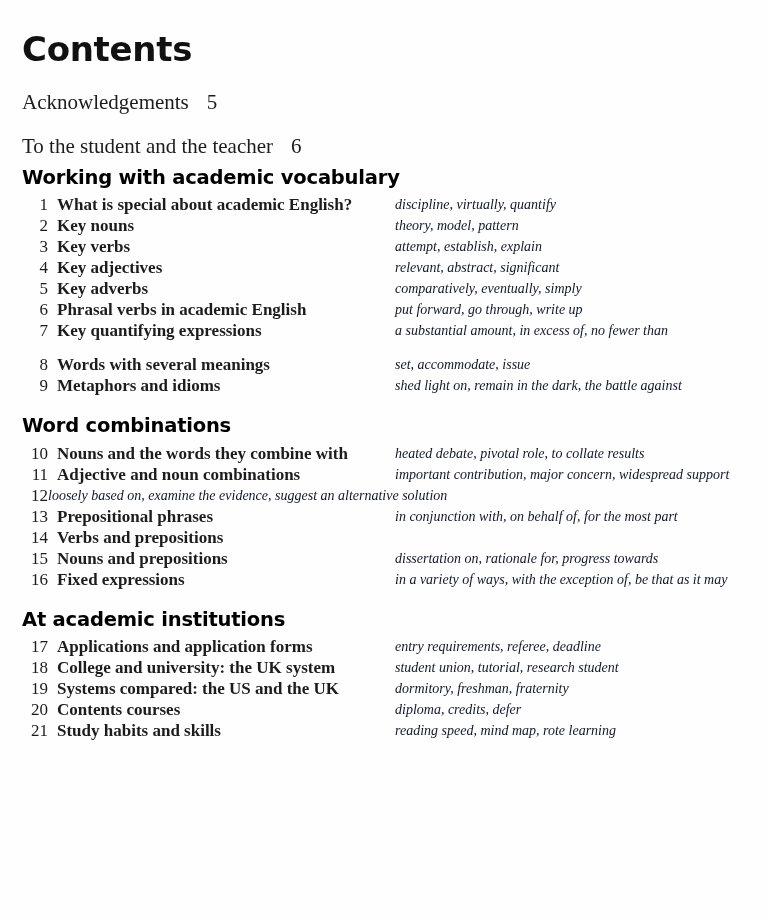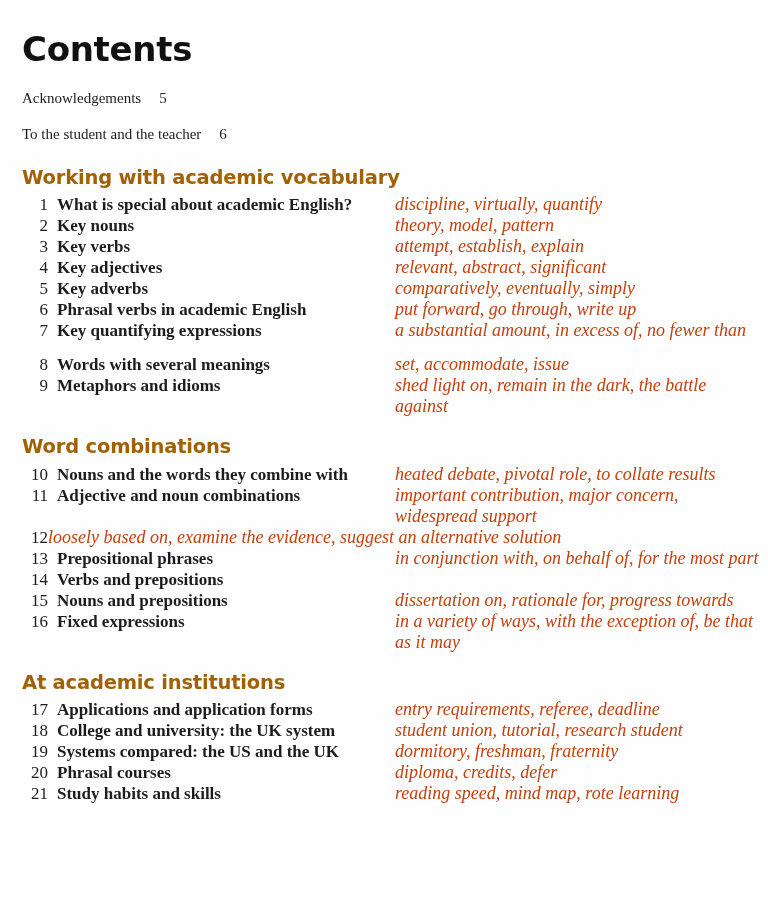--- a/index.html
+++ b/index.html
@@ -39,21 +39,21 @@
   }
 
   
   .frontmatter {
     position: absolute;
     left: 22px;
     top: 88px;
     width: 720px;
   }
   .fm-row {
-    font-size: 15px;
+    font-size: 21px;
     line-height: 1.35;
     color: #1c1c1c;
     margin-bottom: 16px;
     white-space: nowrap;
   }
   .fm-label { }
   .fm-page {
     margin-left: 18px;
   }
 
@@ -65,21 +65,21 @@
     width: 768px;
   }
   .section {
     position: relative;
     width: 768px;
   }
   .section-heading {
     font-family: "DejaVu Sans", "Liberation Sans", sans-serif;
     font-weight: bold;
     font-size: 19.5px;
-    color: #a16207;
+    color: #000000;
     margin: 0 0 4px 22px;
     letter-spacing: -0.2px;
     line-height: 1.25;
   }
   .section + .section .section-heading {
     margin-top: 18px;
   }
 
   .entries {
     position: relative;
@@ -110,23 +110,23 @@
     box-sizing: border-box;
     font-size: 17px;
     line-height: 21px;
     color: #1c1c1c;
     white-space: nowrap;
     font-weight: bold;
   }
   .entry-examples {
     flex: 1 1 auto;
     font-style: italic;
-    font-size: 18px;
+    font-size: 14px;
     line-height: 21px;
-    color: #c2410c;
+    color: #0f172a;
     padding-right: 8px;
     box-sizing: border-box;
   }
 </style>
 </head>
 <body>
 
 <div class="page">
 
   <h1 class="page-title">Contents</h1>
@@ -238,21 +238,21 @@
             <div class="entry-title">College and university: the UK system</div>
             <div class="entry-examples">student union, tutorial, research student</div>
           </div>
           <div class="entry">
             <div class="entry-num">19</div>
             <div class="entry-title">Systems compared: the US and the UK</div>
             <div class="entry-examples">dormitory, freshman, fraternity</div>
           </div>
           <div class="entry">
             <div class="entry-num">20</div>
-            <div class="entry-title">Phrasal courses</div>
+            <div class="entry-title">Contents courses</div>
             <div class="entry-examples">diploma, credits, defer</div>
           </div>
           <div class="entry">
             <div class="entry-num">21</div>
             <div class="entry-title">Study habits and skills</div>
             <div class="entry-examples">reading speed, mind map, rote learning</div>
           </div>
         </div>
       </div>
     </div>

